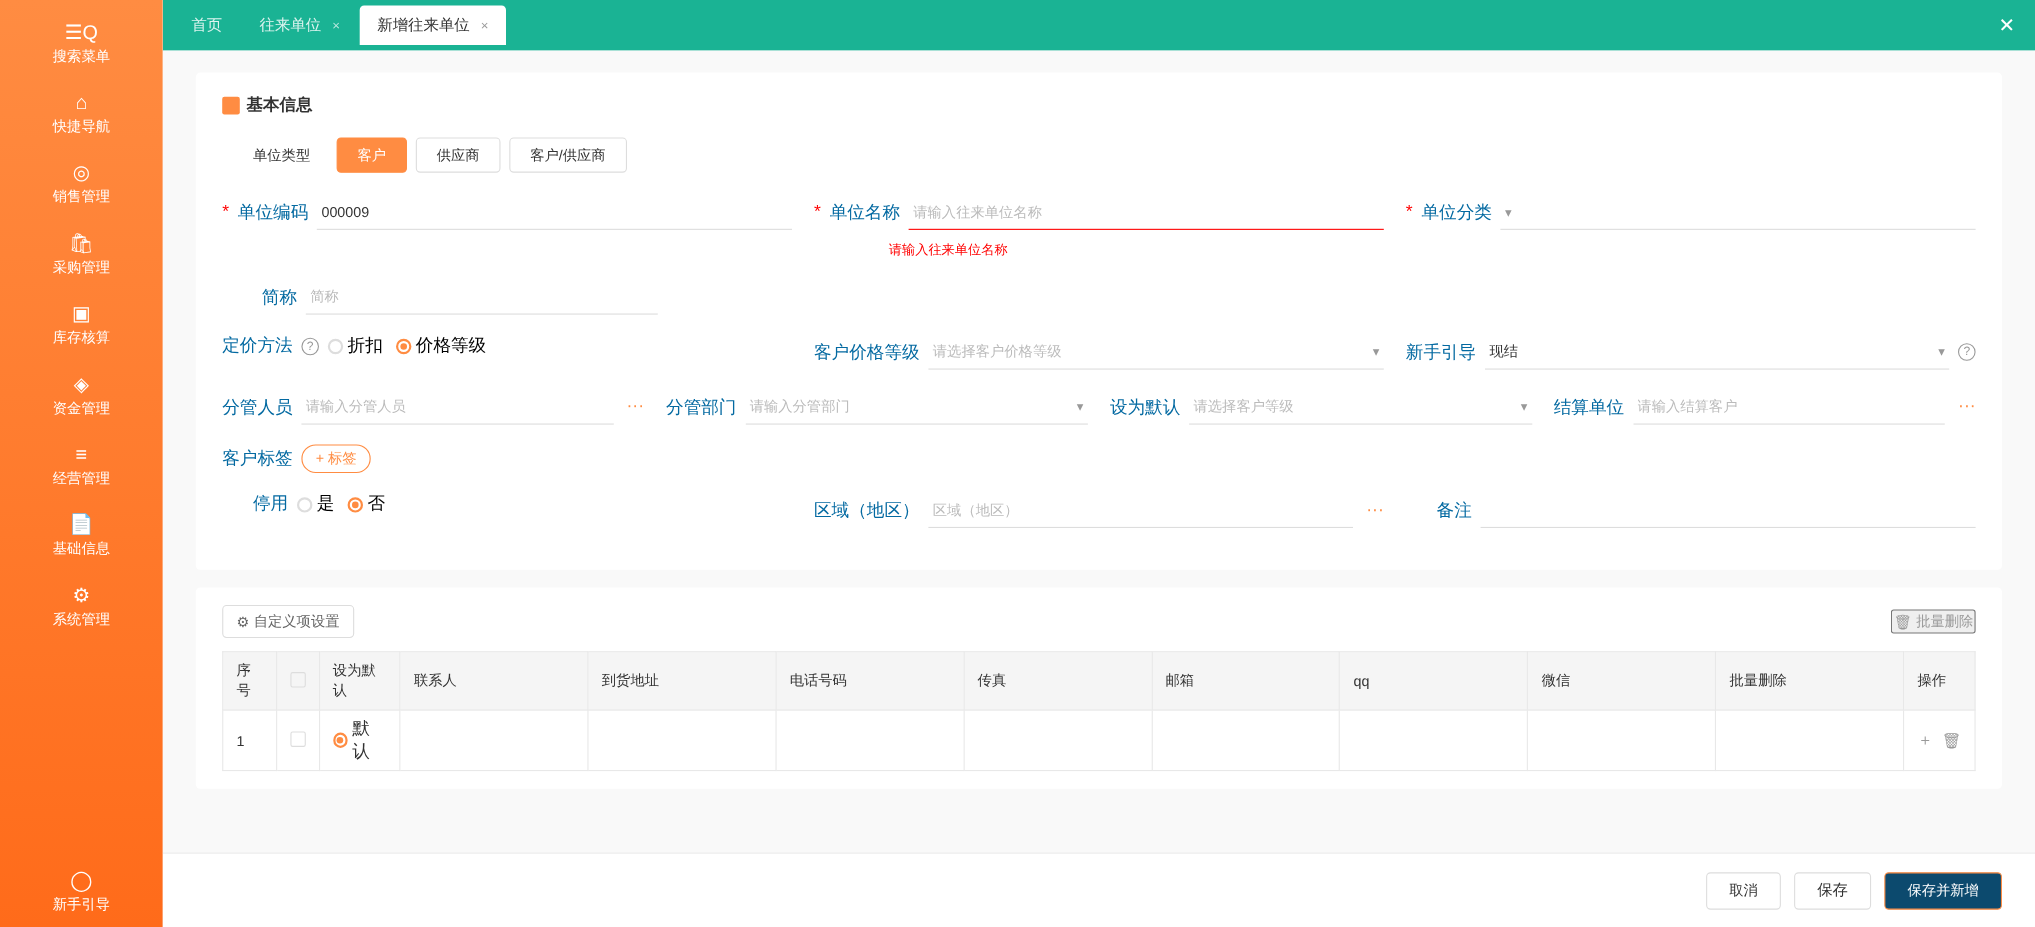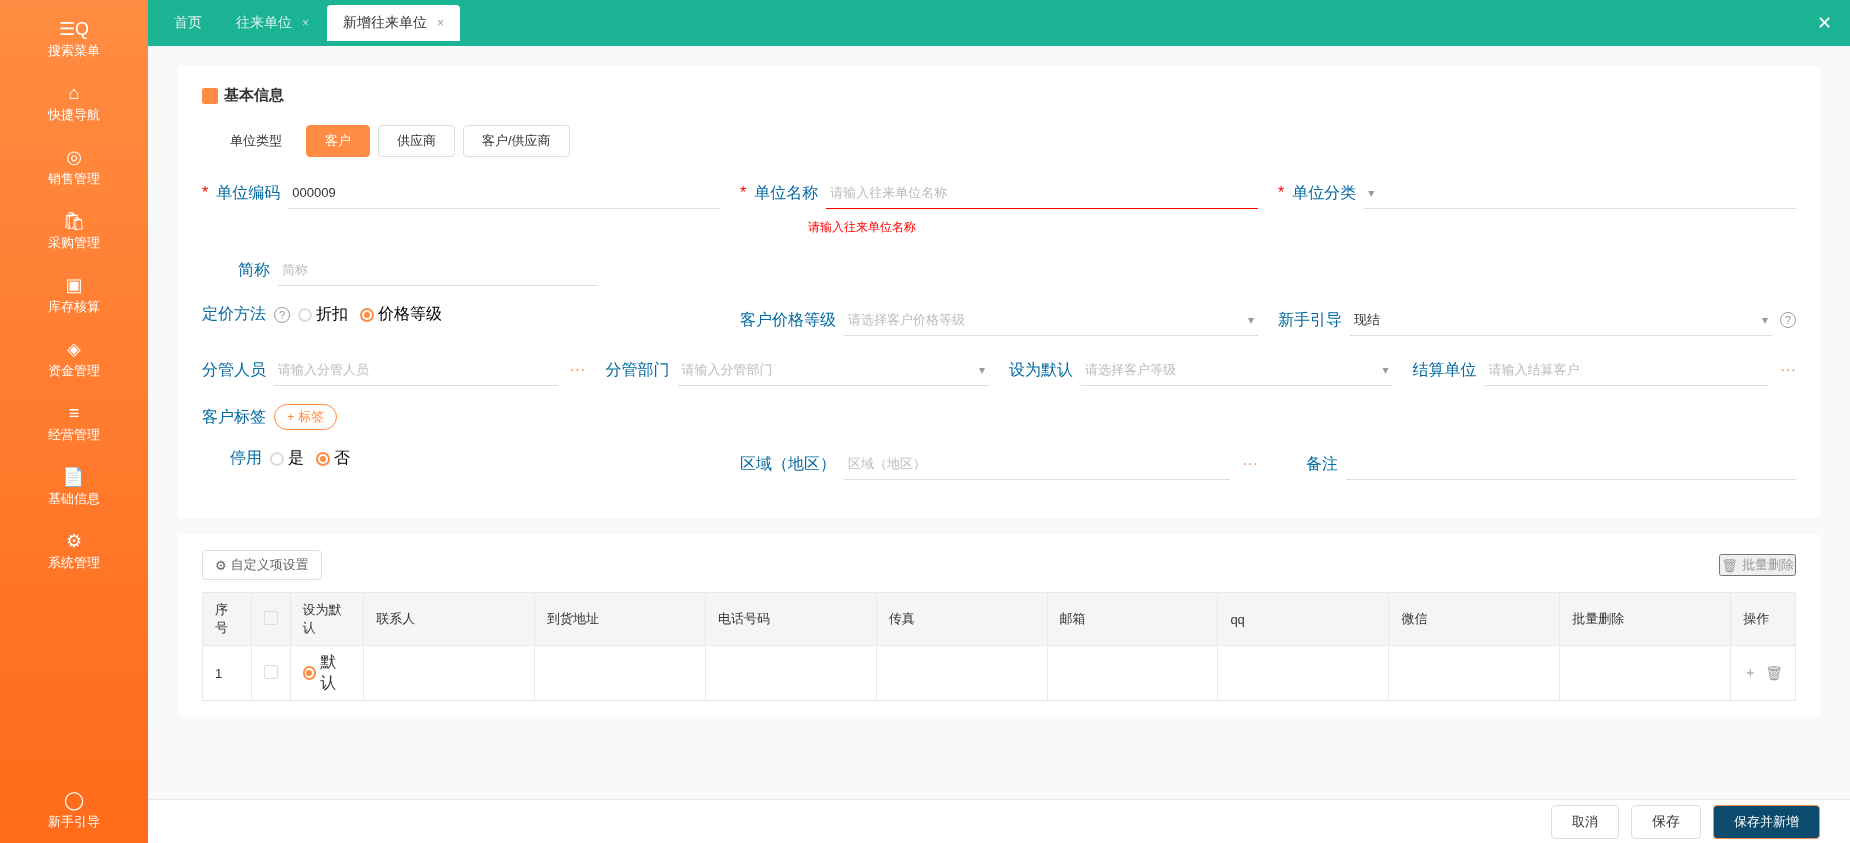--- a/index.html
+++ b/index.html
@@ -294,21 +294,21 @@
       border: 1px solid #ddd;
       border-radius: 2px;
       cursor: pointer;
       display: inline-block;
     }
     .action-btns { display: flex; gap: 8px; align-items: center; }
     .action-icon { color: #999; cursor: pointer; font-size: 14px; }
 
     
     .page-footer {
-      height: 44px;
+      height: 68px;
       background: #fff;
       border-top: 1px solid #e8e8e8;
       display: flex;
       align-items: center;
       justify-content: flex-end;
       padding: 0 30px;
       gap: 12px;
     }
     .btn-cancel {
       padding: 7px 20px;

